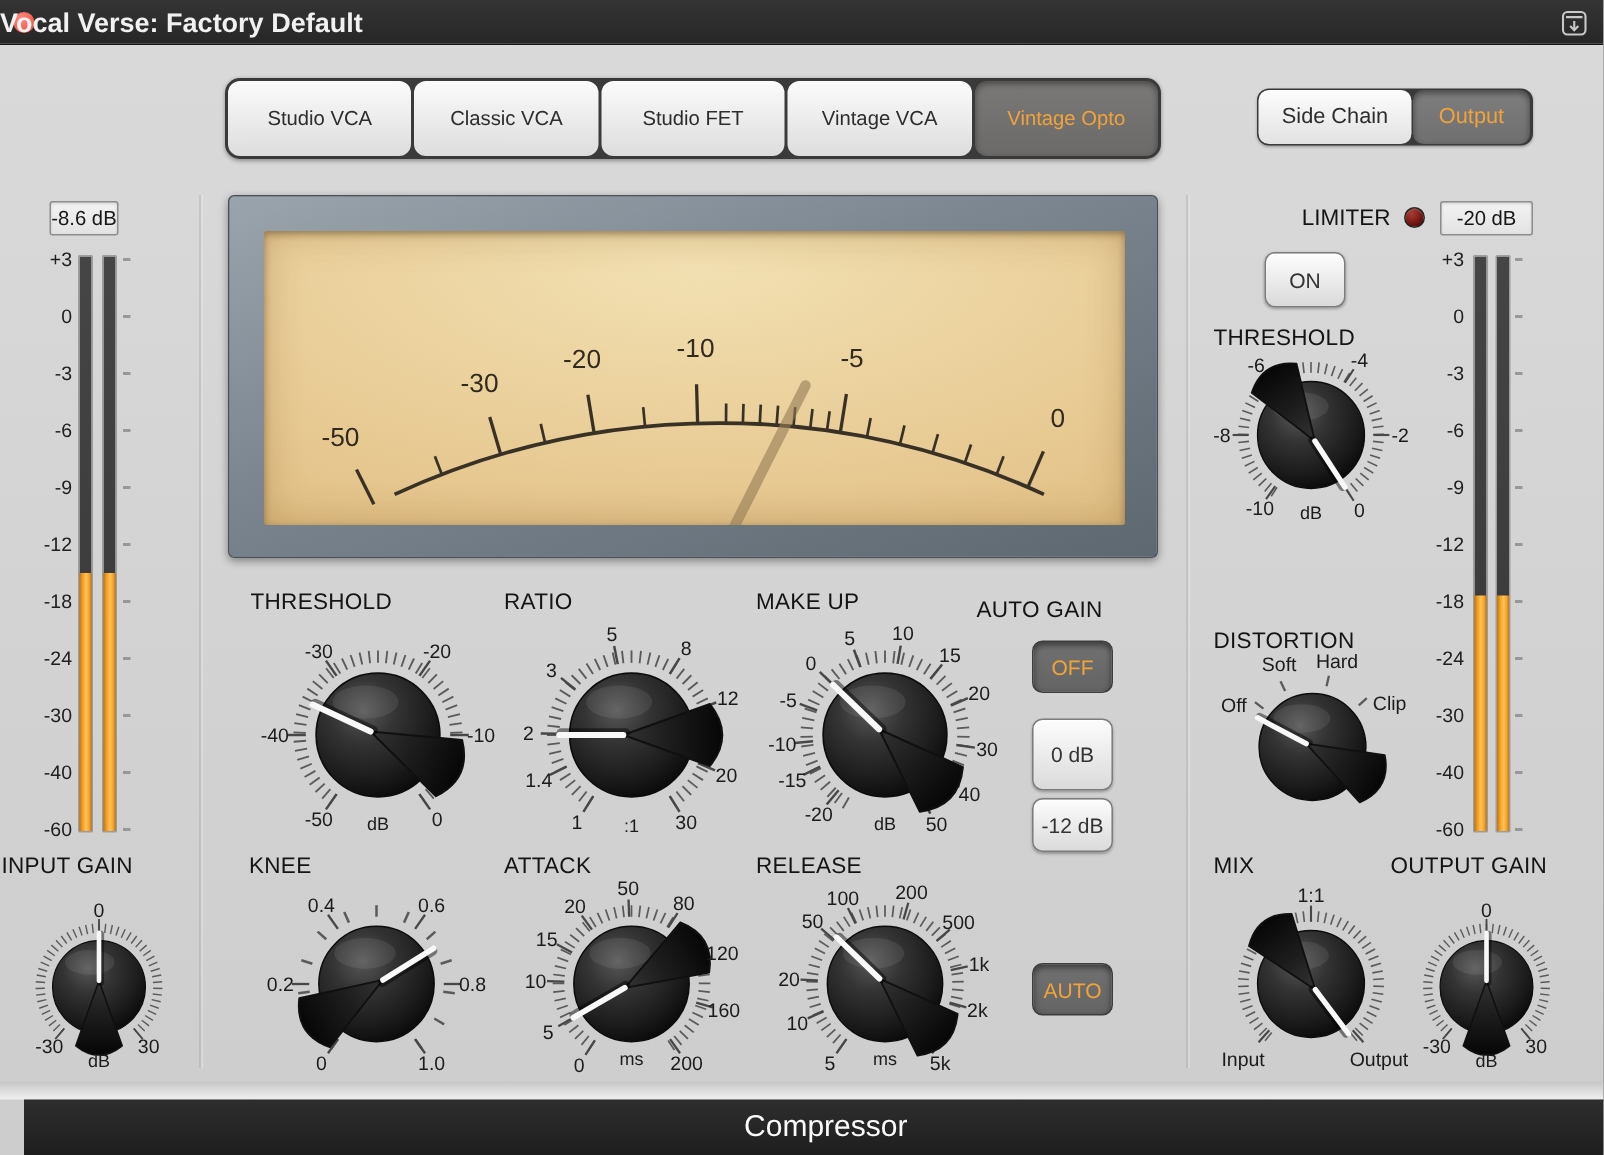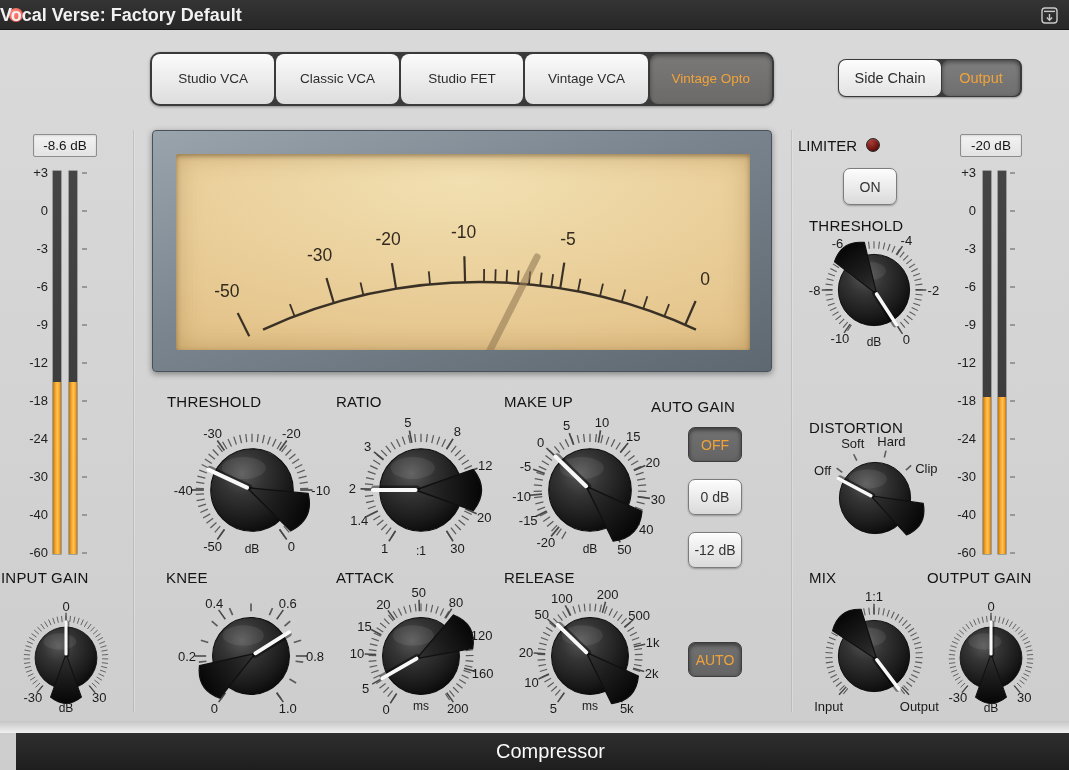--- a/index.html
+++ b/index.html
@@ -73,21 +73,21 @@
   .knob text, .vu-face text { font-family:"Liberation Sans", sans-serif; }
   
   .btn { position:absolute; display:flex; align-items:center; justify-content:center;
     border-radius:7px; font-size:14px; }
   .btn.light { background:linear-gradient(#fdfdfd,#dadada); border:1px solid #7c7c7c; color:#333;
     box-shadow:0 1px 2px rgba(0,0,0,.3), inset 0 1px 0 rgba(255,255,255,.8); }
   .btn.dark { background:linear-gradient(#717171,#646464); border:1px solid #3d3d3d; color:#f1a33a;
     box-shadow:inset 0 2px 4px rgba(0,0,0,.5); }
   
   .limiter-row { position:absolute; left:798px; top:136px; width:152px; height:18px;
-    display:flex; align-items:center; justify-content:flex-start; gap:9px; }
+    display:flex; align-items:center; justify-content:flex-end; gap:9px; }
   .limiter-row .lbl { font-size:15px; color:#141414; }
   .led { width:14px; height:14px; border-radius:50%;
     background:radial-gradient(circle at 35% 30%, #a93c34, #6e1511 60%, #350604);
     border:1px solid #262626; box-shadow:inset 0 1px 1px rgba(255,255,255,.2); }
   
   .panel-edge { position:absolute; left:0; top:721px; width:100%; height:12px;
     background:linear-gradient(#c6c6c6,#f0f0f0); }
   .footer { position:absolute; left:16px; top:733px; width:100%; height:37px;
     background:linear-gradient(#2e2e2e,#1e1e1e); color:#fafafa; font-size:20px; font-weight:500;
     text-align:center; line-height:36px; }
@@ -170,21 +170,21 @@
           <line x1="423.9578077496472" y1="142.25712107479887" x2="426.99259747977396" y2="129.61631210962912" stroke="#3a3126" stroke-width="1.8"></line>
           <line x1="445.72887560157153" y1="147.98896489582745" x2="449.3121612271925" y2="135.4925628486293" stroke="#3a3126" stroke-width="1.8"></line>
           <line x1="467.22920270502755" y1="154.66499391360117" x2="471.3541632382937" y2="142.33678639592057" stroke="#3a3126" stroke-width="1.8"></line>
           <line x1="488.4178619653749" y1="162.2724999274439" x2="493.07664530946386" y2="150.1359543829803" stroke="#3a3126" stroke-width="1.8"></line>
           <line x1="306" y1="212" x2="361" y2="103" stroke="rgba(148,123,85,0.6)" stroke-width="7" stroke-linecap="round"></line>
         </svg>
       </div>
   </div>
 
   <div class="meter" style="left:18px;top:130px">
-    <div class="readout" style="left:15px;top:4px;width:64px">-8.6 dB</div>
+    <div class="readout" style="left:15px;top:4px;width:46px">-8.6 dB</div>
     <div class="mscale" style="left:0;top:36px;width:30px;height:394px">
         <span>+3</span>
         <span>0</span>
         <span>-3</span>
         <span>-6</span>
         <span>-9</span>
         <span>-12</span>
         <span>-18</span>
         <span>-24</span>
         <span>-30</span>
@@ -261,21 +261,21 @@
   <div class="stitle" style="left:809px;top:419px;width:130px">DISTORTION</div>
   <div class="stitle" style="left:809px;top:217px;width:130px">THRESHOLD</div>
 
   <div class="limiter-row">
     <span class="lbl">LIMITER</span>
     <span class="led"></span>
   </div>
   <div class="btn light" style="left:843px;top:168px;width:54px;height:37px">ON</div>
 
   <div class="btn dark" style="left:688px;top:427px;width:54px;height:35px">OFF</div>
-  <div class="btn light" style="left:688px;top:479px;width:54px;height:36px">0 dB</div>
+  <div class="btn light" style="left:688px;top:479px;width:54px;height:48px">0 dB</div>
   <div class="btn light" style="left:688px;top:532px;width:54px;height:36px">-12 dB</div>
   <div class="btn dark" style="left:688px;top:642px;width:54px;height:35px">AUTO</div>
 
   <div class="knob" style="left:164px;top:402px;width:176px;height:176px">
       <svg viewBox="-64 -64 128 128">
         <g stroke="#5a5a5a" stroke-width="0.9">
           <line x1="-20.075175272286625" y1="28.670321550114704" x2="-23.516633890392903" y2="33.58523381584865"></line>
           <line x1="-23.102053621442753" y1="26.292491674848616" x2="-27.062405670832938" y2="30.799775961965523"></line>
           <line x1="-25.849518431958625" y1="23.596660713665216" x2="-30.28086444886582" y2="27.641802550293537"></line>
           <line x1="-28.28433980671882" y1="20.61543406523523" x2="-33.1330837735849" y2="24.14950847641841"></line>

